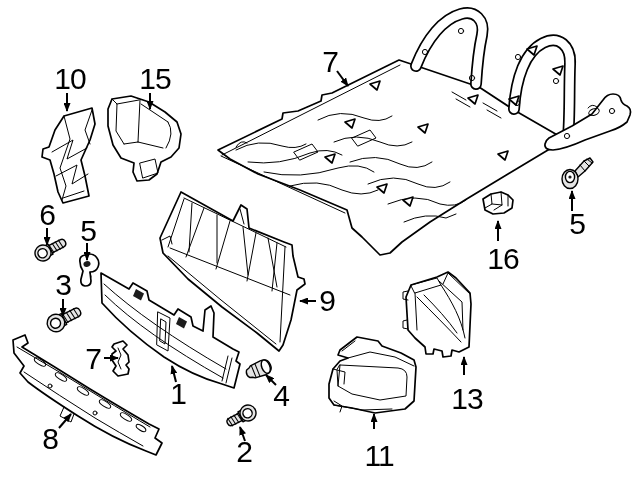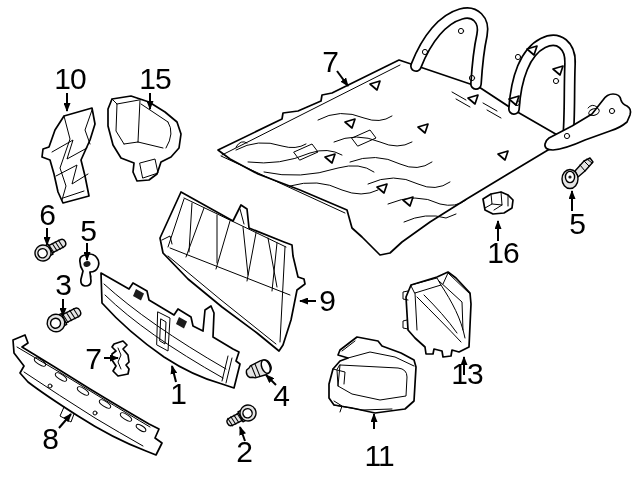--- a/index.html
+++ b/index.html
@@ -6,22 +6,22 @@
   .stage{position:relative;width:640px;height:480px;background:#fff;overflow:hidden;
          font-family:"Liberation Sans", sans-serif;}
   .stage svg{position:absolute;left:0;top:0;}
   .callout{position:absolute;transform:translate(-50%,-50%);font-size:30px;line-height:1;
            color:#000;letter-spacing:-1px;user-select:none;white-space:nowrap;}
   
   .c1{left:178px;top:394px}.c2{left:244px;top:452px}.c3{left:63px;top:285px}
   .c4{left:281px;top:396px}.c5{left:88px;top:231px}.c6{left:47px;top:215px}
   .c7{left:93px;top:359px}.c8{left:50px;top:439px}.c9{left:327px;top:301px}
   .c10{left:70px;top:79px}.c11{left:379px;top:456px}.c12{left:155px;top:79px}
-  .c13{left:467px;top:374px}.c14{left:330px;top:62px}.c15{left:577px;top:224px}
-  .c16{left:503px;top:253px}
+  .c13{left:467px;top:399px}.c14{left:330px;top:62px}.c15{left:577px;top:224px}
+  .c16{left:503px;top:259px}
   
   .o{fill:#fff;stroke:#000;stroke-width:1.7;stroke-linejoin:round;stroke-linecap:round;}
   .i{fill:none;stroke:#000;stroke-width:1;stroke-linejoin:round;stroke-linecap:round;}
   .d{fill:#1c1c1c;stroke:none;}
   .gy{fill:#e4e4e4;stroke:#000;stroke-width:1.4;stroke-linejoin:round;}
   .wh{fill:#fff;stroke:#000;stroke-width:1.4;}
   .bk{fill:none;stroke:#000;stroke-width:12;stroke-linecap:round;}
   .bw{fill:none;stroke:#fff;stroke-width:8.6;stroke-linecap:round;}
   .arrow{stroke:#000;stroke-width:2;marker-end:url(#ah);}
 </style>

